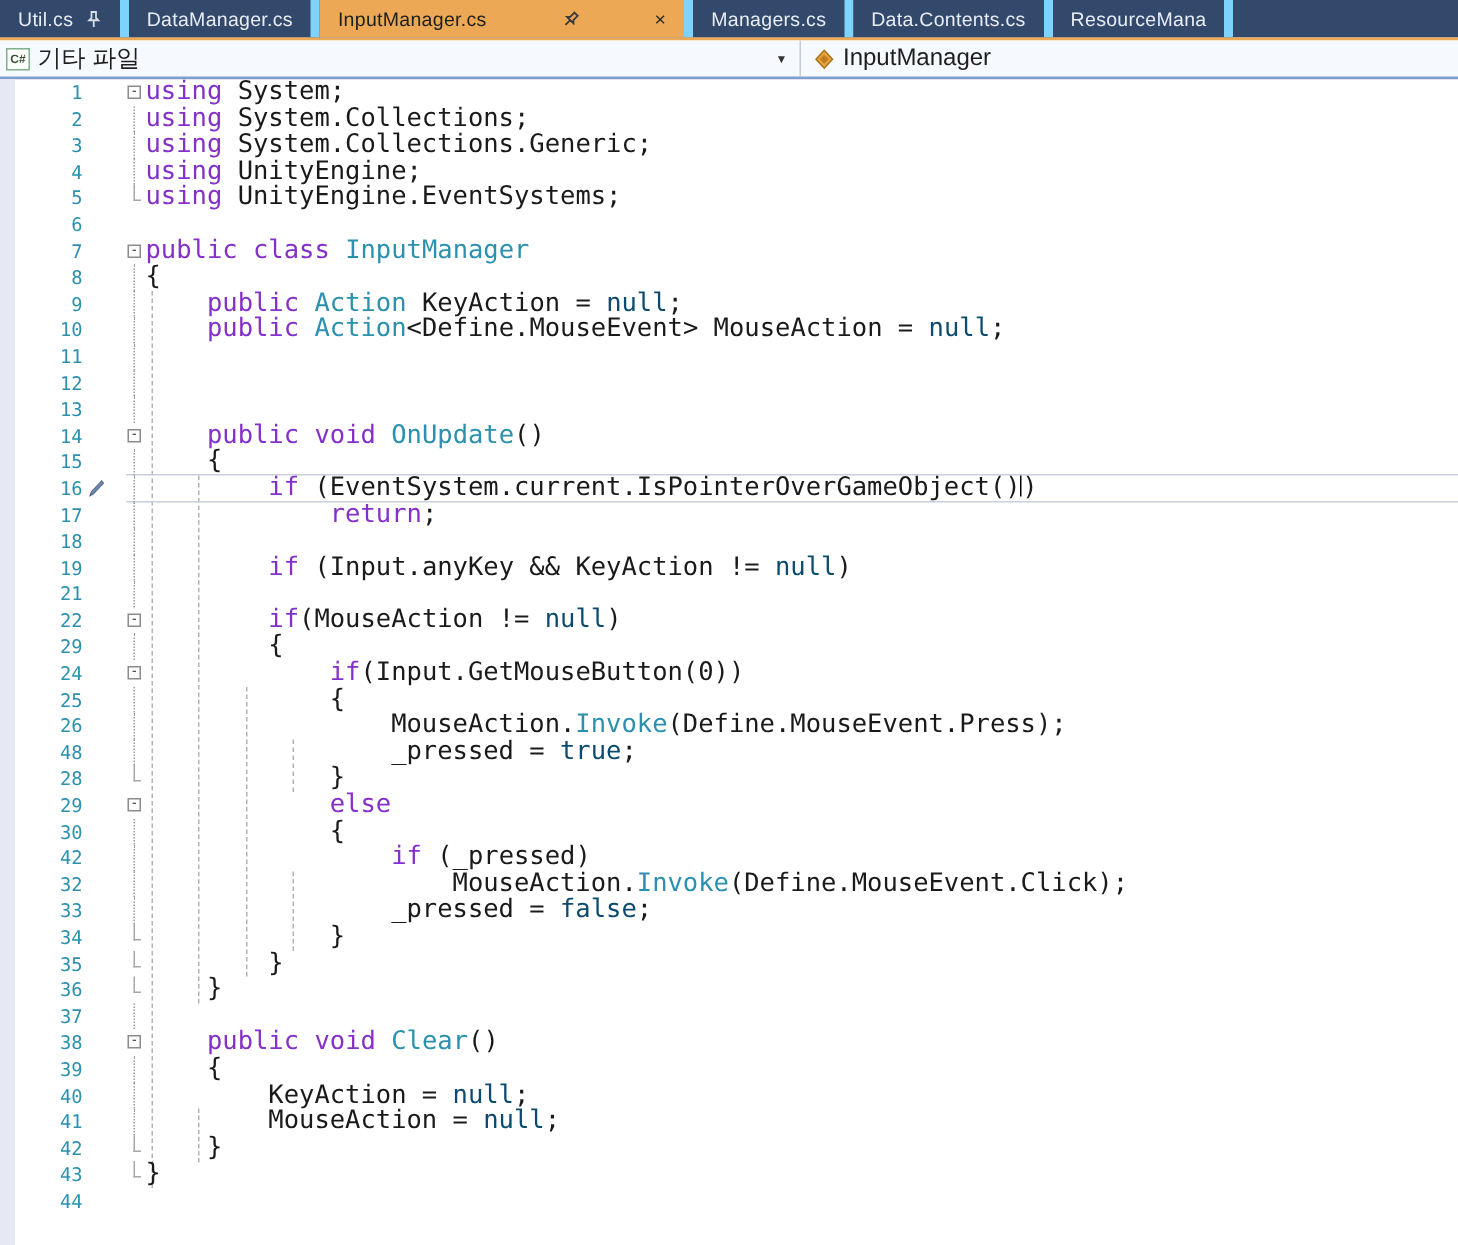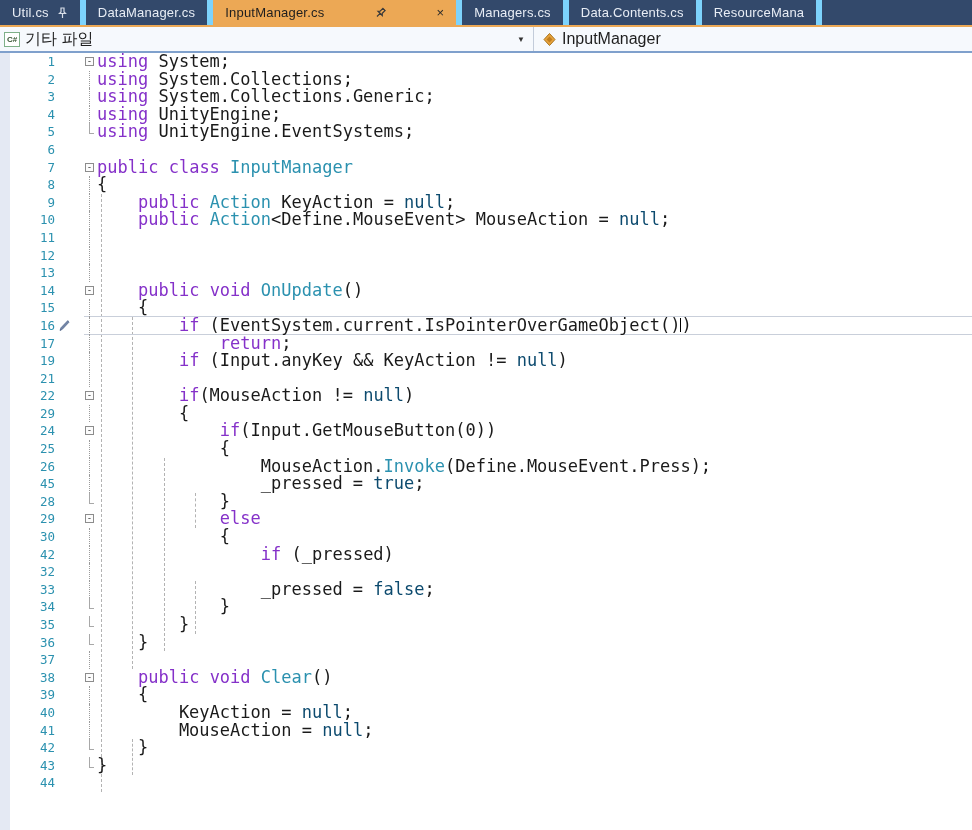--- a/index.html
+++ b/index.html
@@ -257,20 +257,28 @@
         </div>
         <div class="row">
           <span class="ln">17</span>
           <span class="icon-slot"></span>
           <span class="fold-cell">
             <span class="fold-v"></span>
           </span>
           <span class="code"><span class="tok-p">            </span><span class="tok-k">return</span><span class="tok-p">;</span></span>
         </div>
         <div class="row">
+          <span class="ln">18</span>
+          <span class="icon-slot"></span>
+          <span class="fold-cell">
+            <span class="fold-v"></span>
+          </span>
+          <span class="code"></span>
+        </div>
+        <div class="row">
           <span class="ln">19</span>
           <span class="icon-slot"></span>
           <span class="fold-cell">
             <span class="fold-v"></span>
           </span>
           <span class="code"><span class="tok-p">        </span><span class="tok-k">if</span><span class="tok-p"> (Input.anyKey &amp;&amp; KeyAction != </span><span class="tok-b">null</span><span class="tok-p">)</span></span>
         </div>
         <div class="row">
           <span class="ln">21</span>
           <span class="icon-slot"></span>
@@ -313,21 +321,21 @@
         </div>
         <div class="row">
           <span class="ln">26</span>
           <span class="icon-slot"></span>
           <span class="fold-cell">
             <span class="fold-v"></span>
           </span>
           <span class="code"><span class="tok-p">                MouseAction.</span><span class="tok-y">Invoke</span><span class="tok-p">(Define.MouseEvent.Press);</span></span>
         </div>
         <div class="row">
-          <span class="ln">45</span>
+          <span class="ln">48</span>
           <span class="icon-slot"></span>
           <span class="fold-cell">
             <span class="fold-v"></span>
           </span>
           <span class="code"><span class="tok-p">                _pressed = </span><span class="tok-b">true</span><span class="tok-p">;</span></span>
         </div>
         <div class="row">
           <span class="ln">28</span>
           <span class="icon-slot"></span>
           <span class="fold-cell">
@@ -358,20 +366,21 @@
             <span class="fold-v"></span>
           </span>
           <span class="code"><span class="tok-p">                </span><span class="tok-k">if</span><span class="tok-p"> (_pressed)</span></span>
         </div>
         <div class="row">
           <span class="ln">32</span>
           <span class="icon-slot"></span>
           <span class="fold-cell">
             <span class="fold-v"></span>
           </span>
+          <span class="code"><span class="tok-p">                    MouseAction.</span><span class="tok-y">Invoke</span><span class="tok-p">(Define.MouseEvent.Click);</span></span>
         </div>
         <div class="row">
           <span class="ln">33</span>
           <span class="icon-slot"></span>
           <span class="fold-cell">
             <span class="fold-v"></span>
           </span>
           <span class="code"><span class="tok-p">                _pressed = </span><span class="tok-b">false</span><span class="tok-p">;</span></span>
         </div>
         <div class="row">

